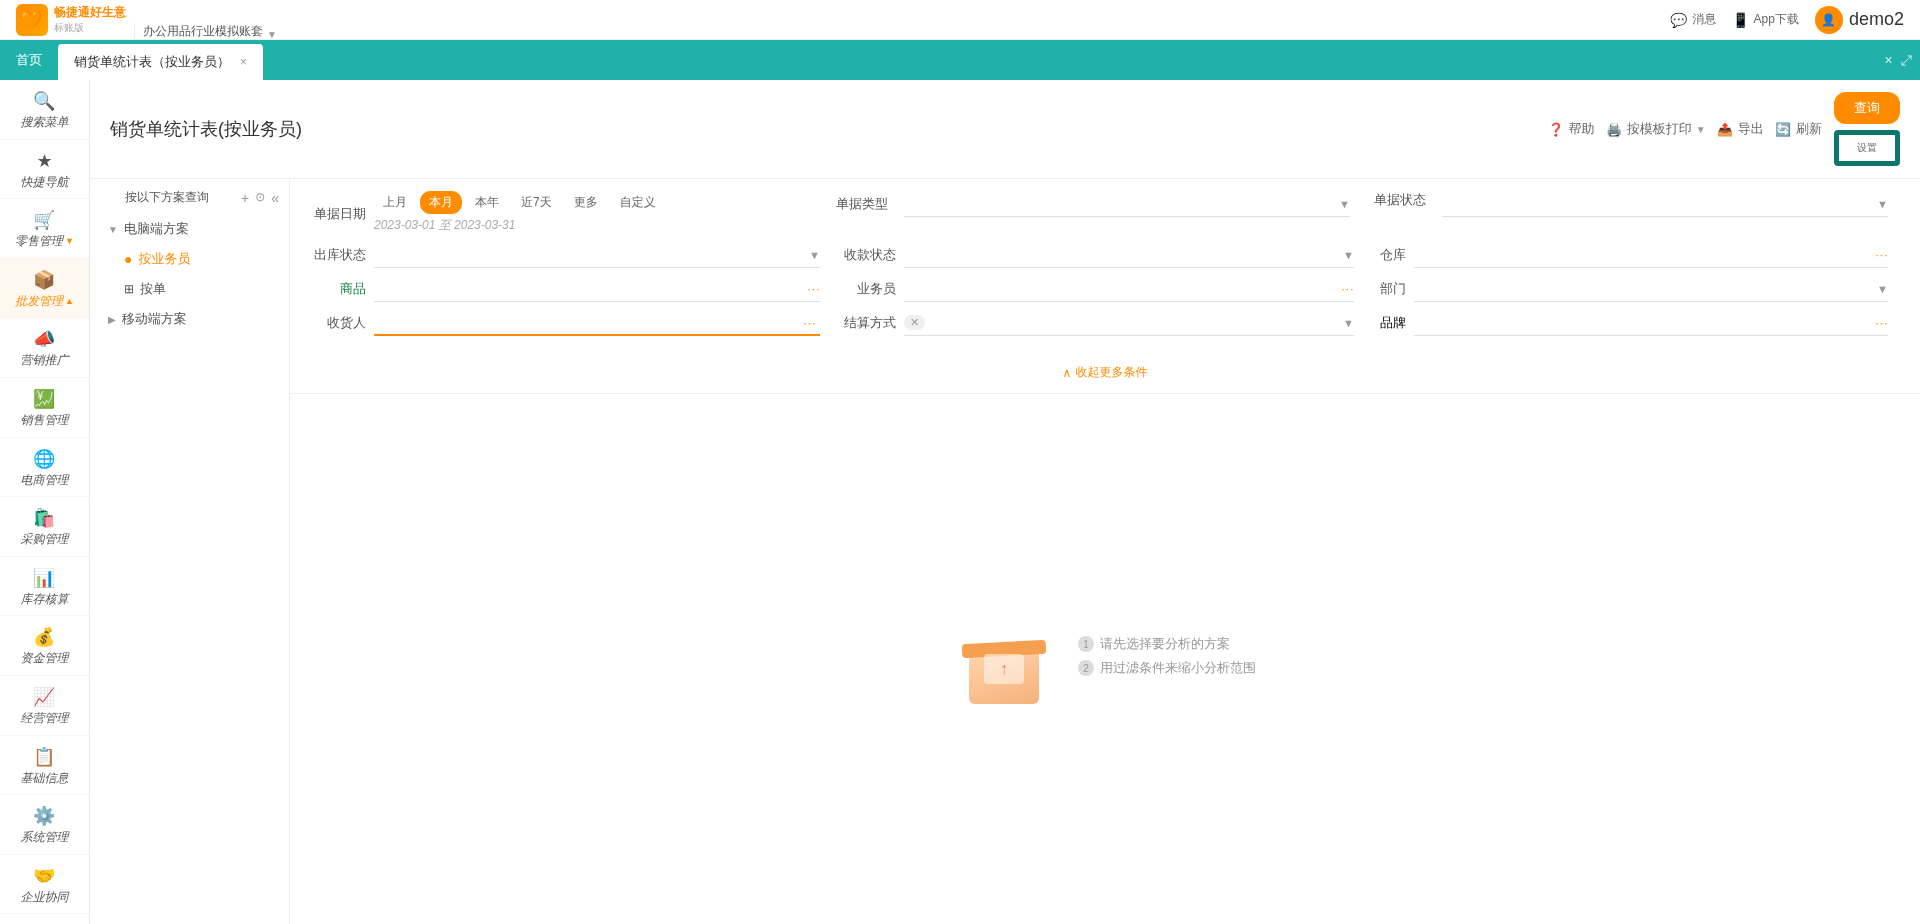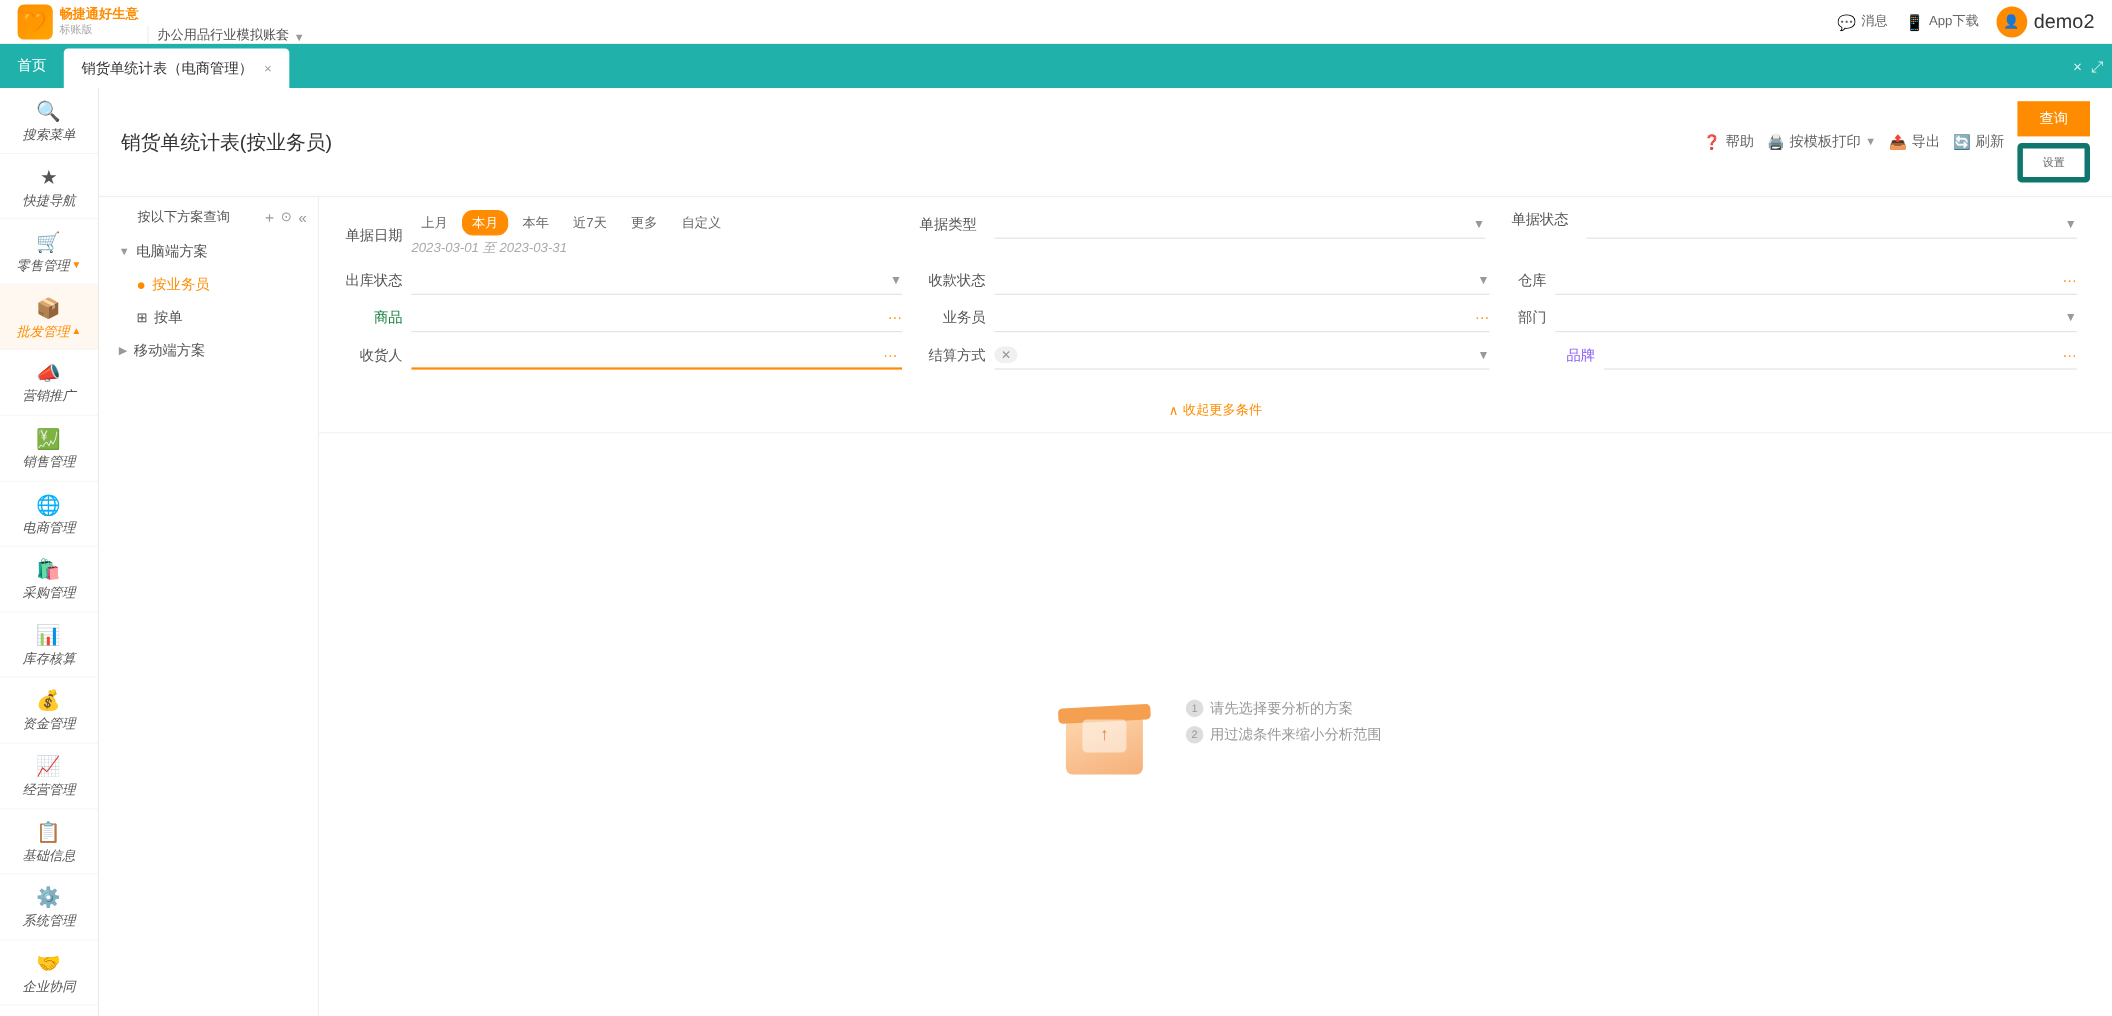--- a/index.html
+++ b/index.html
@@ -68,21 +68,21 @@
     .collapse-row { display: flex; justify-content: center; padding: 6px; background: white; border-bottom: 1px solid #f0f0f0; }
 
     .main-empty { flex: 1; display: flex; align-items: center; justify-content: center; background: white; }
     .empty-container { display: flex; align-items: center; gap: 24px; }
 
     
     ::-webkit-scrollbar { width: 6px; height: 6px; }
     ::-webkit-scrollbar-track { background: #f5f5f5; }
     ::-webkit-scrollbar-thumb { background: #ddd; border-radius: 3px; }
 
-    .btn-query { background: #ff8c00; color: white; border: none; border-radius: 0; padding: 7px 20px; cursor: pointer; font-size: 13px; }
+    .btn-query { background: #ff8c00; color: white; border: none; border-radius: 12px; padding: 7px 20px; cursor: pointer; font-size: 13px; }
     .btn-setting { background: white; color: #666; border: 5px solid #0f766e; border-radius: 4px; padding: 6px 16px; cursor: pointer; font-size: 10px; margin-top: 6px; display: block; width: 100%; }
   </style>
 </head>
 <body>
 
 <div class="app-wrapper">
 
   <div class="top-header">
     <div class="top-header-left">
       <div class="logo-area">
@@ -115,21 +115,21 @@
         <span style="font-size:18px;color:#333;">demo2</span>
       </div>
     </div>
   </div>
 
   <div class="tab-bar">
     <div class="tab-item home">
       <span>首页</span>
     </div>
     <div class="tab-item active">
-      <span>销货单统计表（电商管理）</span>
+      <span>销货单统计表（按业务员）</span>
       <span class="tab-close">×</span>
     </div>
     <div class="tab-bar-right">
       <span class="tab-bar-btn">×</span>
       <span class="tab-bar-btn">⤢</span>
     </div>
   </div>
 
   <div class="main-area">
 
@@ -349,21 +349,21 @@
               <div style="flex:1;display:flex;align-items:center;gap:8px;padding:0 12px;">
                 <span style="color:#555;font-size:13px;min-width:52px;text-align:right;">结算方式</span>
                 <div style="flex:1;display:flex;align-items:center;gap:6px;border-bottom:1px solid #e0e0e0;padding:3px 0;min-height:26px;">
                   <span class="tag-x">
                     <span style="cursor:pointer;color:#999;font-size:11px;">✕</span>
                   </span>
                   <span style="color:#999;font-size:11px;margin-left:auto;">▼</span>
                 </div>
               </div>
               <div style="flex:1;display:flex;align-items:center;gap:8px;padding:0 12px;">
-                <span style="color:#8b5cf6;font-size:13px;min-width:28px;text-align:right;margin-left:44px;">品牌</span>
+                <span style="color:#000000;font-size:13px;min-width:28px;text-align:right;">品牌</span>
                 <div style="flex:1;display:flex;align-items:center;justify-content:flex-end;border-bottom:1px solid #e0e0e0;padding:3px 0;min-height:26px;">
                   <span style="color:#ff8c00;cursor:pointer;">···</span>
                 </div>
               </div>
             </div>
           </div>
 
           <div class="collapse-row">
             <div class="collapse-btn">
               <span>∧</span>

